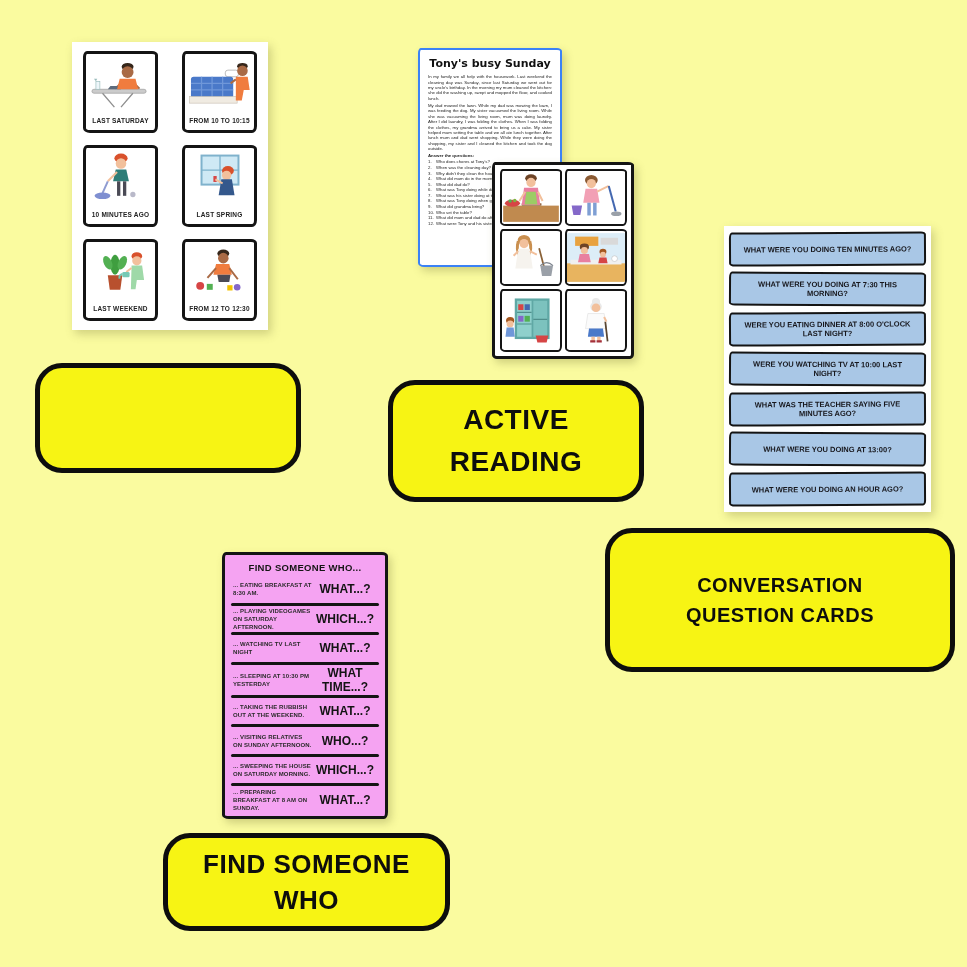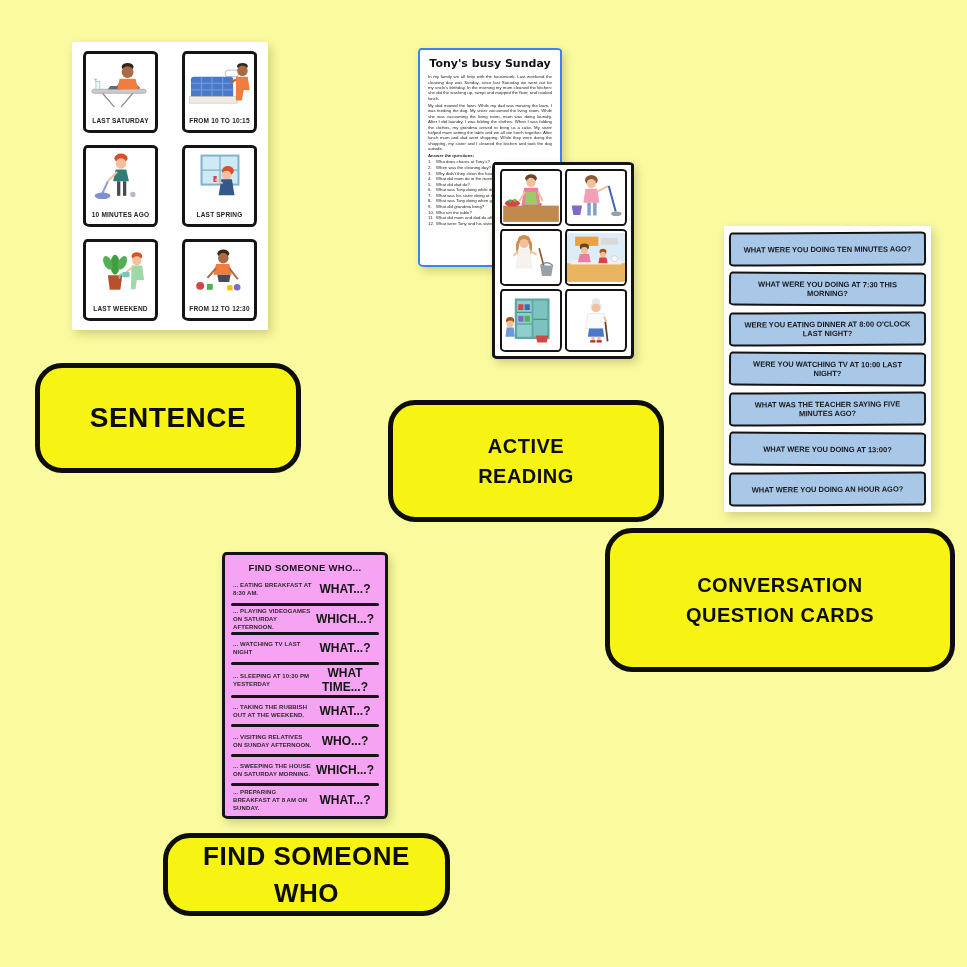--- a/index.html
+++ b/index.html
@@ -61,23 +61,23 @@
   .frow .prompt{flex:1.25;font-size:6px;font-weight:bold;color:#2a2a2a;line-height:1.35;letter-spacing:.1px;}
   .frow .qword{flex:1;font-size:12px;font-weight:bold;color:#141414;text-align:center;}
   .fdiv{height:3px;background:#141414;margin:0 2px;border-radius:2px;flex:0 0 3px;}
 
   
   .big-label{position:absolute;background:#F7F414;border:5px solid #0d0d0d;border-radius:27px;
     display:flex;flex-direction:column;align-items:center;justify-content:center;
     font-weight:bold;color:#0d0d0d;text-align:center;line-height:1.5;letter-spacing:.5px;
     z-index:5;box-sizing:border-box;}
   #label-sentence{left:35px;top:363px;width:266px;height:110px;font-size:28px;}
-  #label-active{left:388px;top:380px;width:276px;height:122px;font-size:20px;margin-top:20px;}
+  #label-active{left:388px;top:380px;width:256px;height:122px;font-size:28px;}
   #label-conversation{left:605px;top:528px;width:350px;height:144px;font-size:20px;}
-  #label-find{left:163px;top:833px;width:287px;height:83px;font-size:26px;line-height:1.4;}
+  #label-find{left:163px;top:833px;width:287px;height:98px;font-size:26px;line-height:1.4;}
 </style>
 </head>
 <body>
 
 <div class="sheet" id="sentence-sheet">
 
   <div class="scard">
     <svg viewBox="0 0 100 78">
       <rect x="6" y="47" width="82" height="6" rx="3" fill="#cbcbcb" stroke="#999" stroke-width="1"></rect>
       <path d="M22 53 L40 74 M68 53 L50 74" stroke="#8f8f8f" stroke-width="2" fill="none"></path>
@@ -358,21 +358,20 @@
     <div class="qword">WHICH...?</div>
   </div>
   <div class="fdiv"></div>
   <div class="frow">
     <div class="prompt">... PREPARING BREAKFAST AT 8 AM ON SUNDAY.</div>
     <div class="qword">WHAT...?</div>
   </div>
 </div>
 
 <div class="big-label" id="label-sentence">
-  <span>SENTENCE</span>
 </div>
 <div class="big-label" id="label-active">
   <span>ACTIVE</span>
   <span>READING</span>
 </div>
 <div class="big-label" id="label-conversation">
   <span>CONVERSATION</span>
   <span>QUESTION CARDS</span>
 </div>
 <div class="big-label" id="label-find">

